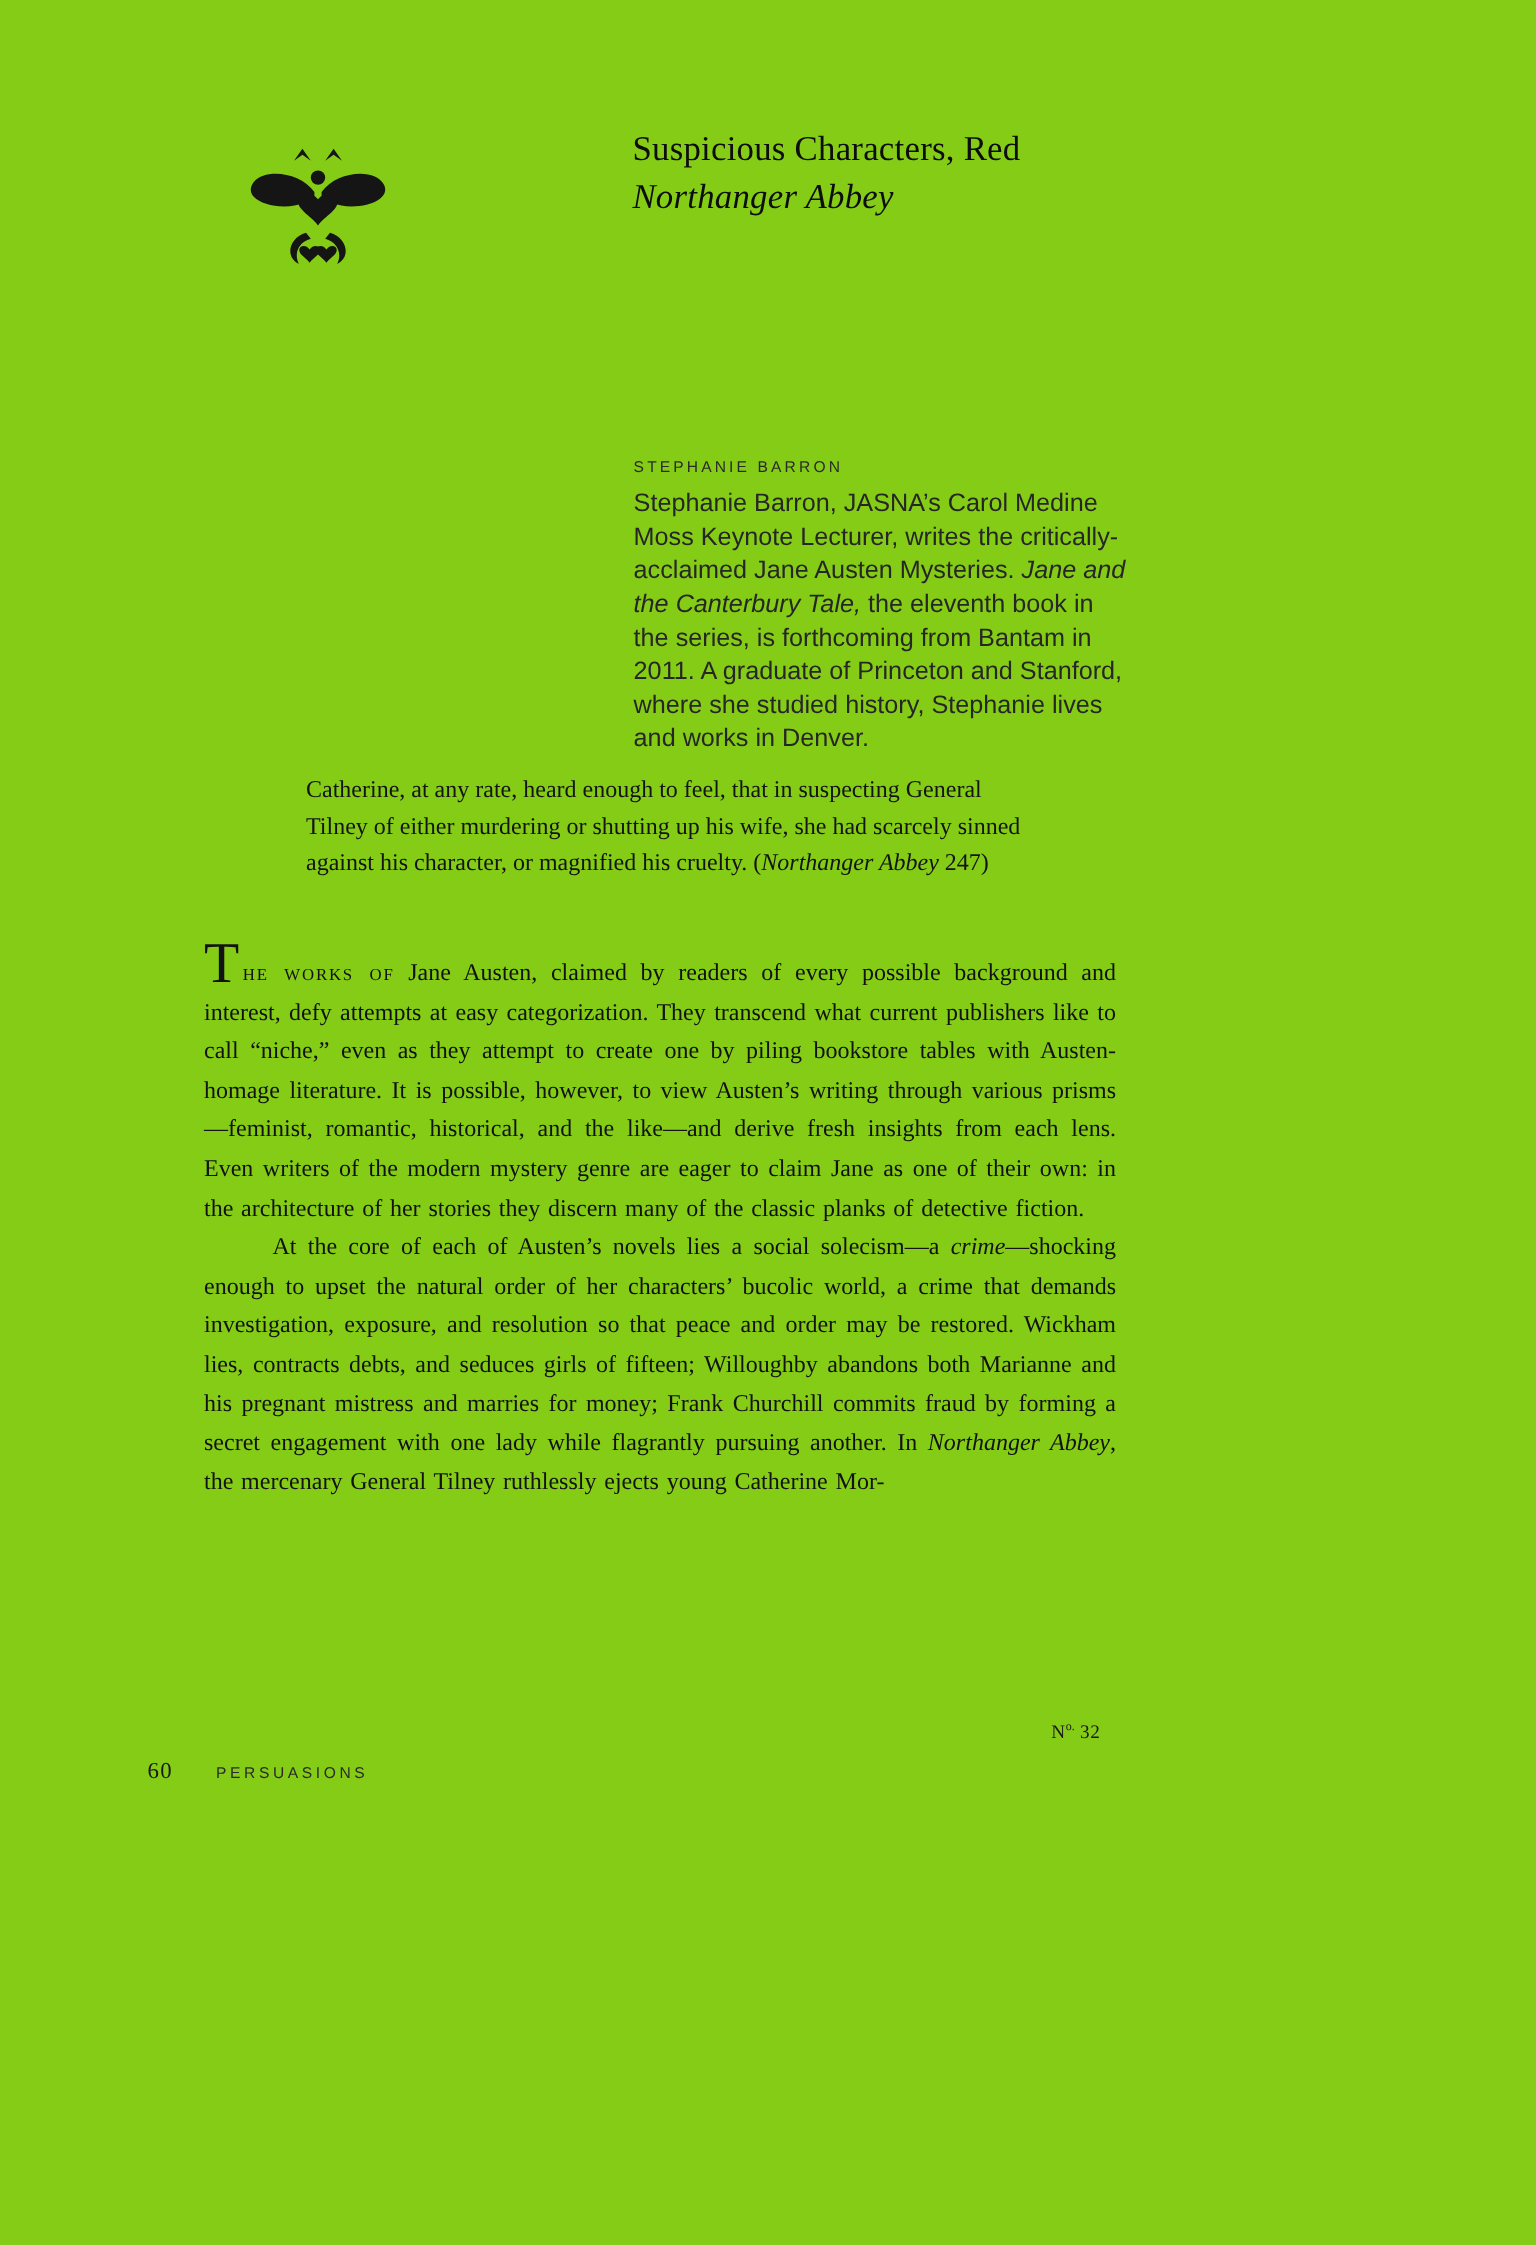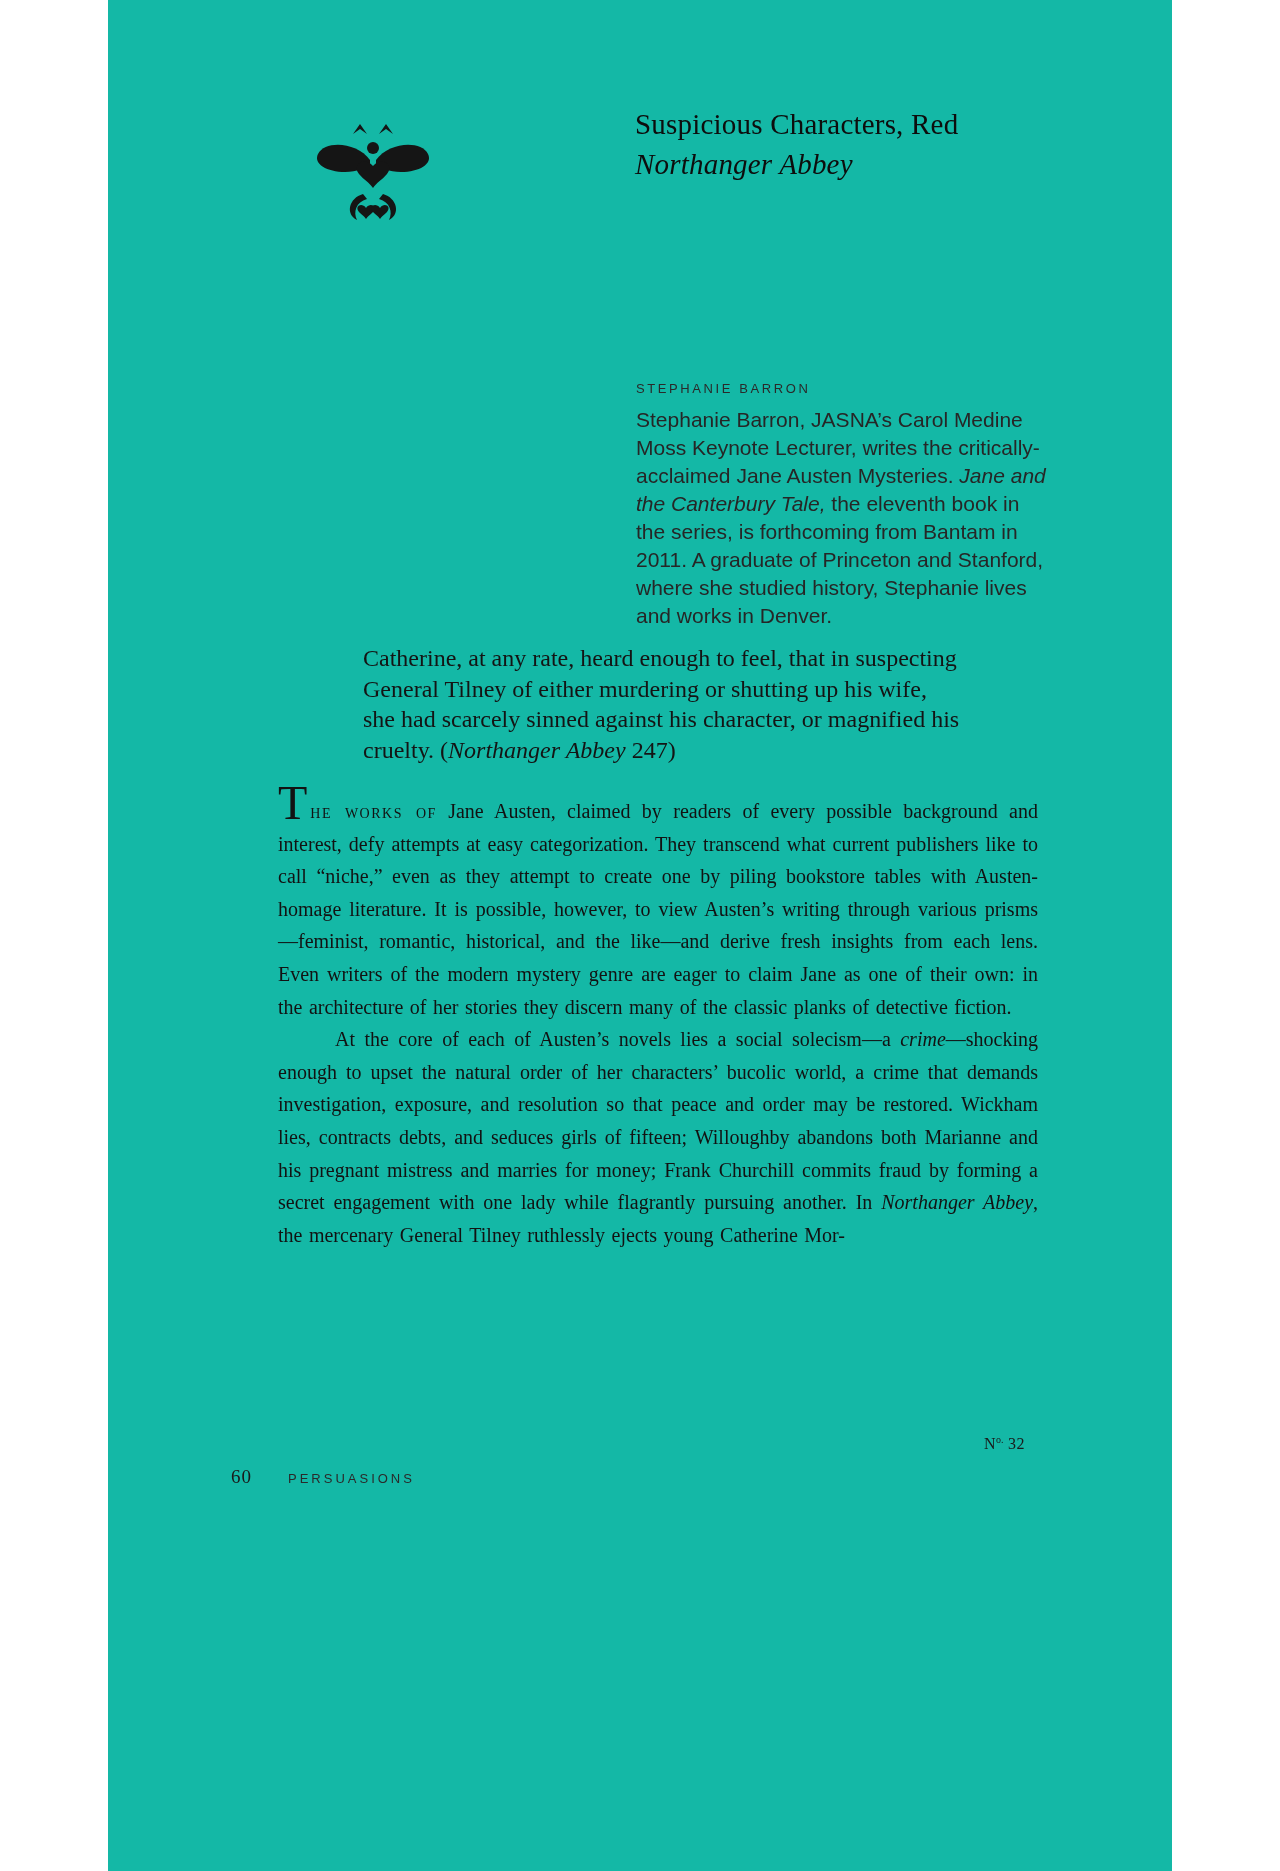--- a/index.html
+++ b/index.html
@@ -1,21 +1,21 @@
 <!DOCTYPE html>
 <html><head>
 <meta charset="utf-8">
 <style>
   * { margin:0; padding:0; box-sizing:border-box; }
   html,body { background:#ffffff; }
   .page {
     position:relative;
-    width:1064px; height:1871px;
+    width:1280px; height:1871px;
     margin:0 auto;
-    background:#14b8a6;
+    background:#84cc16;
     font-family:"Liberation Serif","DejaVu Serif",serif;
     color:#161616;
     overflow:hidden;
   }
 
   
   .ornament {
     position:absolute; left:200px; top:120px;
     width:130px; height:112px;
     display:flex; align-items:center; justify-content:center;
@@ -39,21 +39,21 @@
   .author-bio {
     position:absolute; left:528px; top:406px; width:412px;
     font-family:"Liberation Sans","DejaVu Sans",sans-serif;
     font-size:21px; line-height:28px; color:#262626;
   }
   .author-bio i { font-style:italic; }
 
   
   .epigraph {
     position:absolute; left:255px; top:643px; width:600px;
-    font-size:24px; line-height:30.5px; color:#141414;
+    font-size:20px; line-height:30.5px; color:#141414;
   }
   .epigraph i { font-style:italic; }
 
   
   .body-text {
     position:absolute; left:170px; top:795px; width:760px;
     font-size:20px; line-height:32.6px;
     text-align:justify; color:#121212;
     word-spacing:1.5px;
   }

